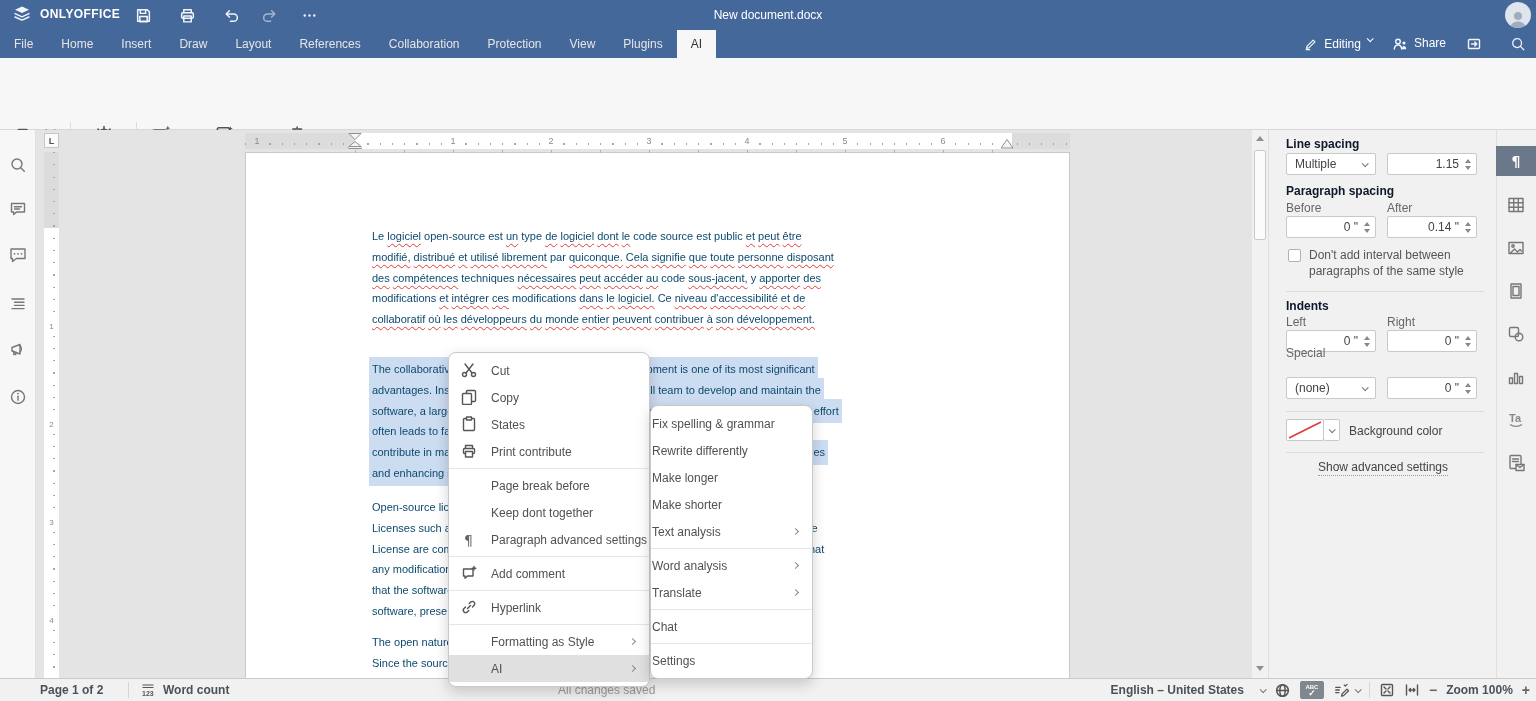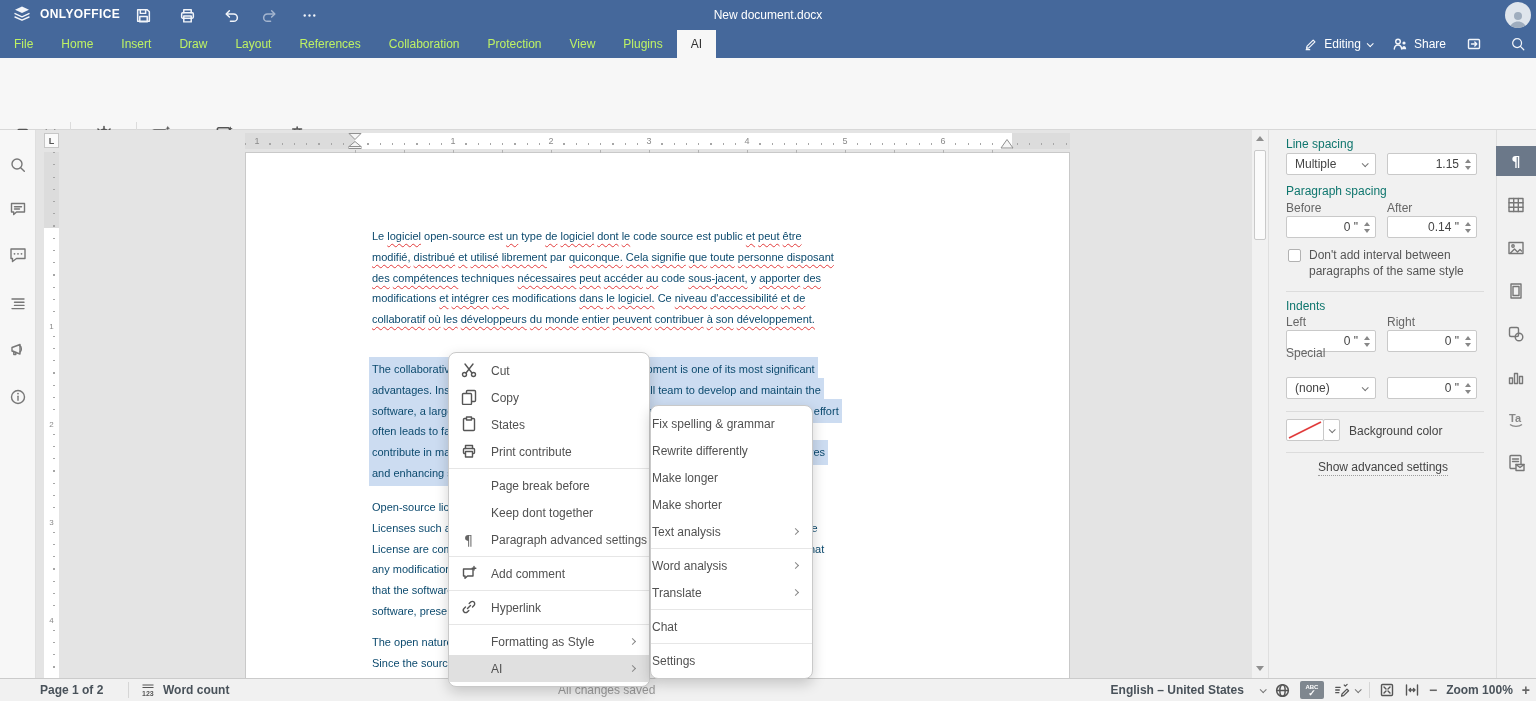--- a/index.html
+++ b/index.html
@@ -11,24 +11,24 @@
   svg.ic.lt{stroke:#777}
   
   .titlebar{left:0;top:0;width:1536px;height:30px;background:#45689b}
   .logo{left:12px;top:4px;display:flex;align-items:center;gap:8px;color:#fff}
   .logo-text{font-size:12px;font-weight:bold;letter-spacing:.4px}
   .tb-btn{top:4px;width:26px;height:22px;display:flex;align-items:center;justify-content:center;border-radius:2px;cursor:pointer}
   .doc-title{left:0;right:0;top:0;height:30px;line-height:30px;text-align:center;color:#fff;font-size:12px;pointer-events:none}
   .avatar{right:5px;top:2px;width:26px;height:26px;border-radius:50%;background:#dfe5ec;display:flex;align-items:flex-end;justify-content:center;overflow:hidden}
   
   .tabbar{left:0;top:30px;width:1536px;height:28px;background:#45689b;display:flex;align-items:stretch}
-  .tab{padding:0 14px;line-height:28px;font-size:12px;color:#bef264;cursor:pointer;white-space:nowrap}
+  .tab{padding:0 14px;line-height:28px;font-size:12px;color:#e5e5e5;cursor:pointer;white-space:nowrap}
   .tab.active{background:#f7f7f7;color:#333}
   .tab-right{position:absolute;right:10px;top:30px;height:28px;display:flex;align-items:center;gap:20px;color:#fff;font-size:12px}
-  .trc{display:flex;align-items:center;gap:6px;cursor:pointer}
+  .trc{display:flex;align-items:flex-start;gap:6px;cursor:pointer}
   .chev{display:inline-block;width:5px;height:5px;border-right:1.4px solid currentColor;border-bottom:1.4px solid currentColor;transform:rotate(45deg) translateY(-1px)}
   .chev.r{transform:rotate(-45deg)}
   
   .toolbar{left:0;top:58px;width:1536px;height:72px;background:#f7f7f7;border-bottom:1px solid #d8d8d8}
   .tool-ic{width:24px;height:24px;display:flex;align-items:center;justify-content:center;cursor:pointer;border-radius:2px}
   .vdiv{width:1px;background:#dcdcdc}
   .bigbtn{display:flex;flex-direction:column;align-items:center;cursor:pointer;color:#444;font-size:12px;line-height:13px;text-align:center}
   
   .leftbar{left:0;top:130px;width:36px;height:548px;background:#f7f7f7;border-right:1px solid #dfdfdf}
   .lb-ic{left:9px;width:18px;height:18px;cursor:pointer}
@@ -52,21 +52,21 @@
   .sel{background:#ccdcf1;display:inline-block;padding:2px 3px;margin:0 -3px}
   
   .vsb{left:1252px;top:130px;width:16px;height:548px;background:#f1f1f1}
   .vsb-thumb{left:1254px;top:150px;width:12px;height:90px;background:#fbfbfb;border:1px solid #c9c9c9;border-radius:2px;cursor:pointer}
   .tri-u{width:0;height:0;border-left:4px solid transparent;border-right:4px solid transparent;border-bottom:5px solid #8f8f8f;cursor:pointer}
   .tri-d{width:0;height:0;border-left:4px solid transparent;border-right:4px solid transparent;border-top:5px solid #8f8f8f;cursor:pointer}
   .stri-u{width:0;height:0;border-left:3px solid transparent;border-right:3px solid transparent;border-bottom:4px solid #888}
   .stri-d{width:0;height:0;border-left:3px solid transparent;border-right:3px solid transparent;border-top:4px solid #888}
   
   .rpanel{left:1268px;top:130px;width:228px;height:548px;background:#f1f1f1;border-left:1px solid #dfdfdf;font-size:12px}
-  .rpanel .h{position:absolute;font-weight:normal;color:#0f766e}
+  .rpanel .h{position:absolute;font-weight:bold;color:#0f172a}
   .rpanel .lb{position:absolute;color:#666}
   .field{position:absolute;height:22px;background:#fff;border:1px solid #c9c9c9;border-radius:2px;display:flex;align-items:center;cursor:pointer}
   .field.sel-f{padding:0 8px;justify-content:space-between;color:#444}
   .field.spin{justify-content:flex-end;color:#444}
   .spin .val{padding-right:4px}
   .spin .arr{display:flex;flex-direction:column;gap:3px;padding:0 5px 0 2px}
   .hr{position:absolute;height:1px;background:#dcdcdc}
   .cb{position:absolute;width:13px;height:13px;background:#fff;border:1px solid #b2b2b2;border-radius:2px;cursor:pointer}
   .cb-label{position:absolute;color:#555;line-height:16px;cursor:pointer}
   .adv-link{position:absolute;left:0;width:228px;text-align:center;color:#444;cursor:pointer}

